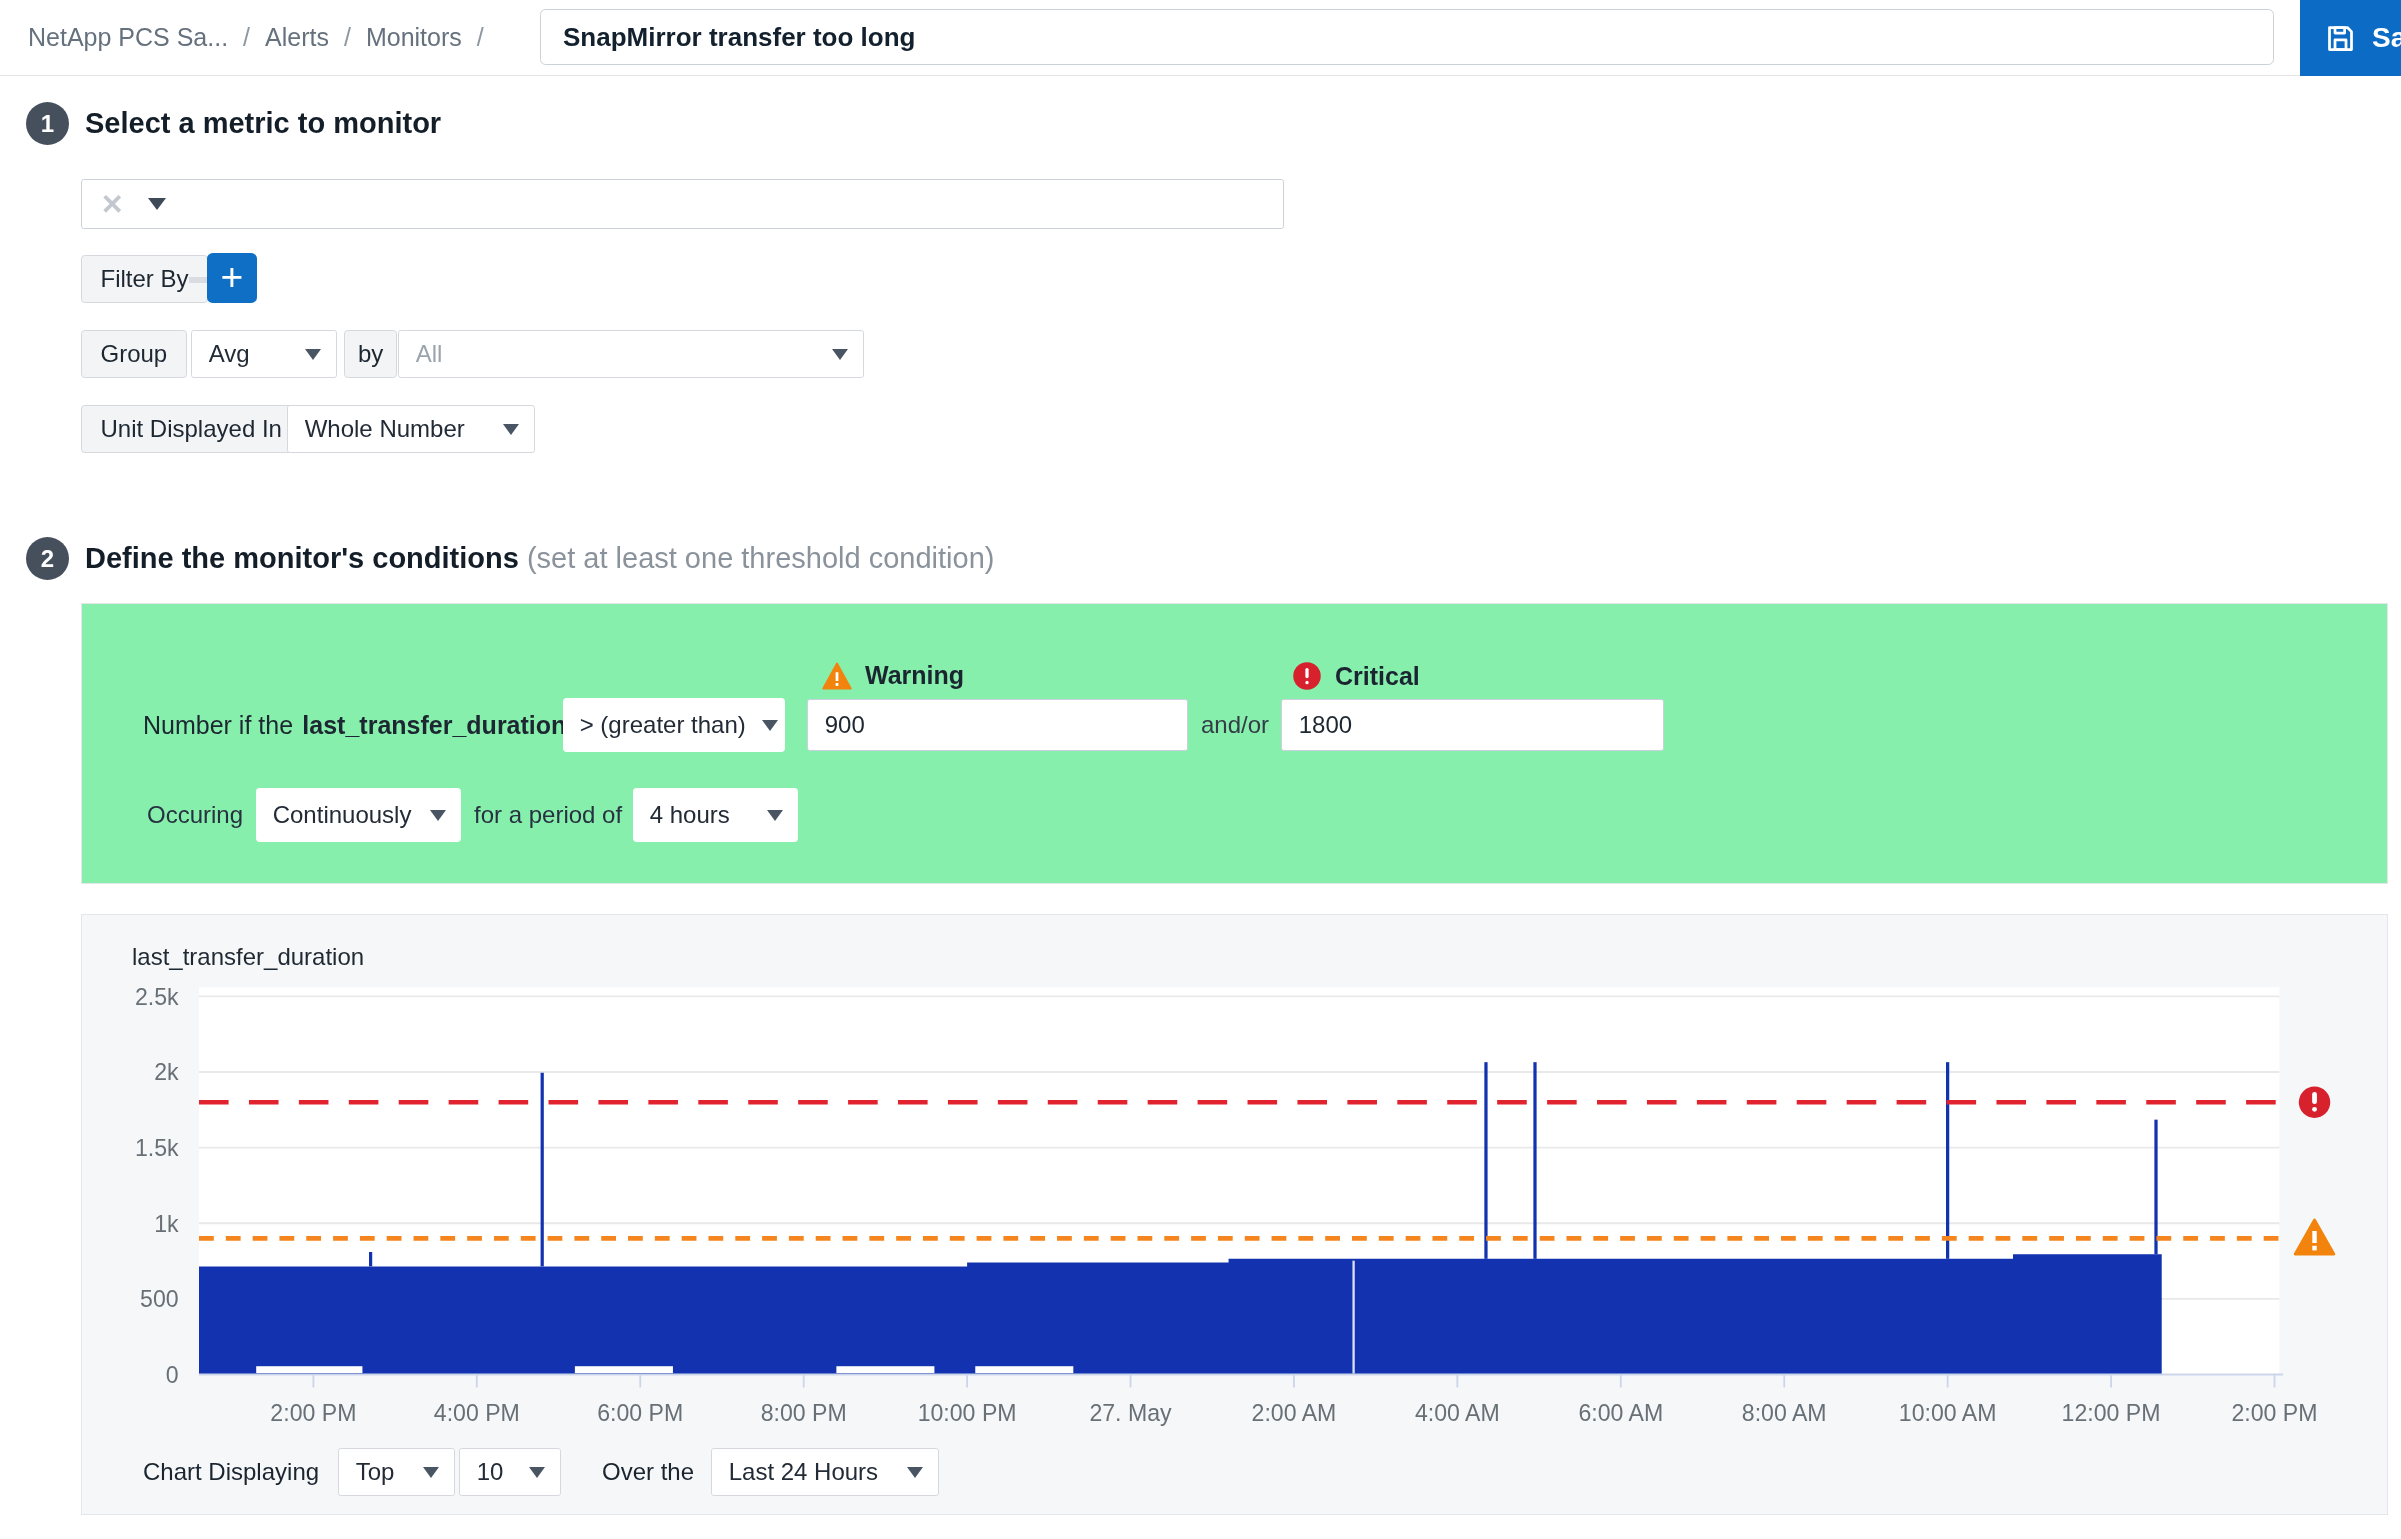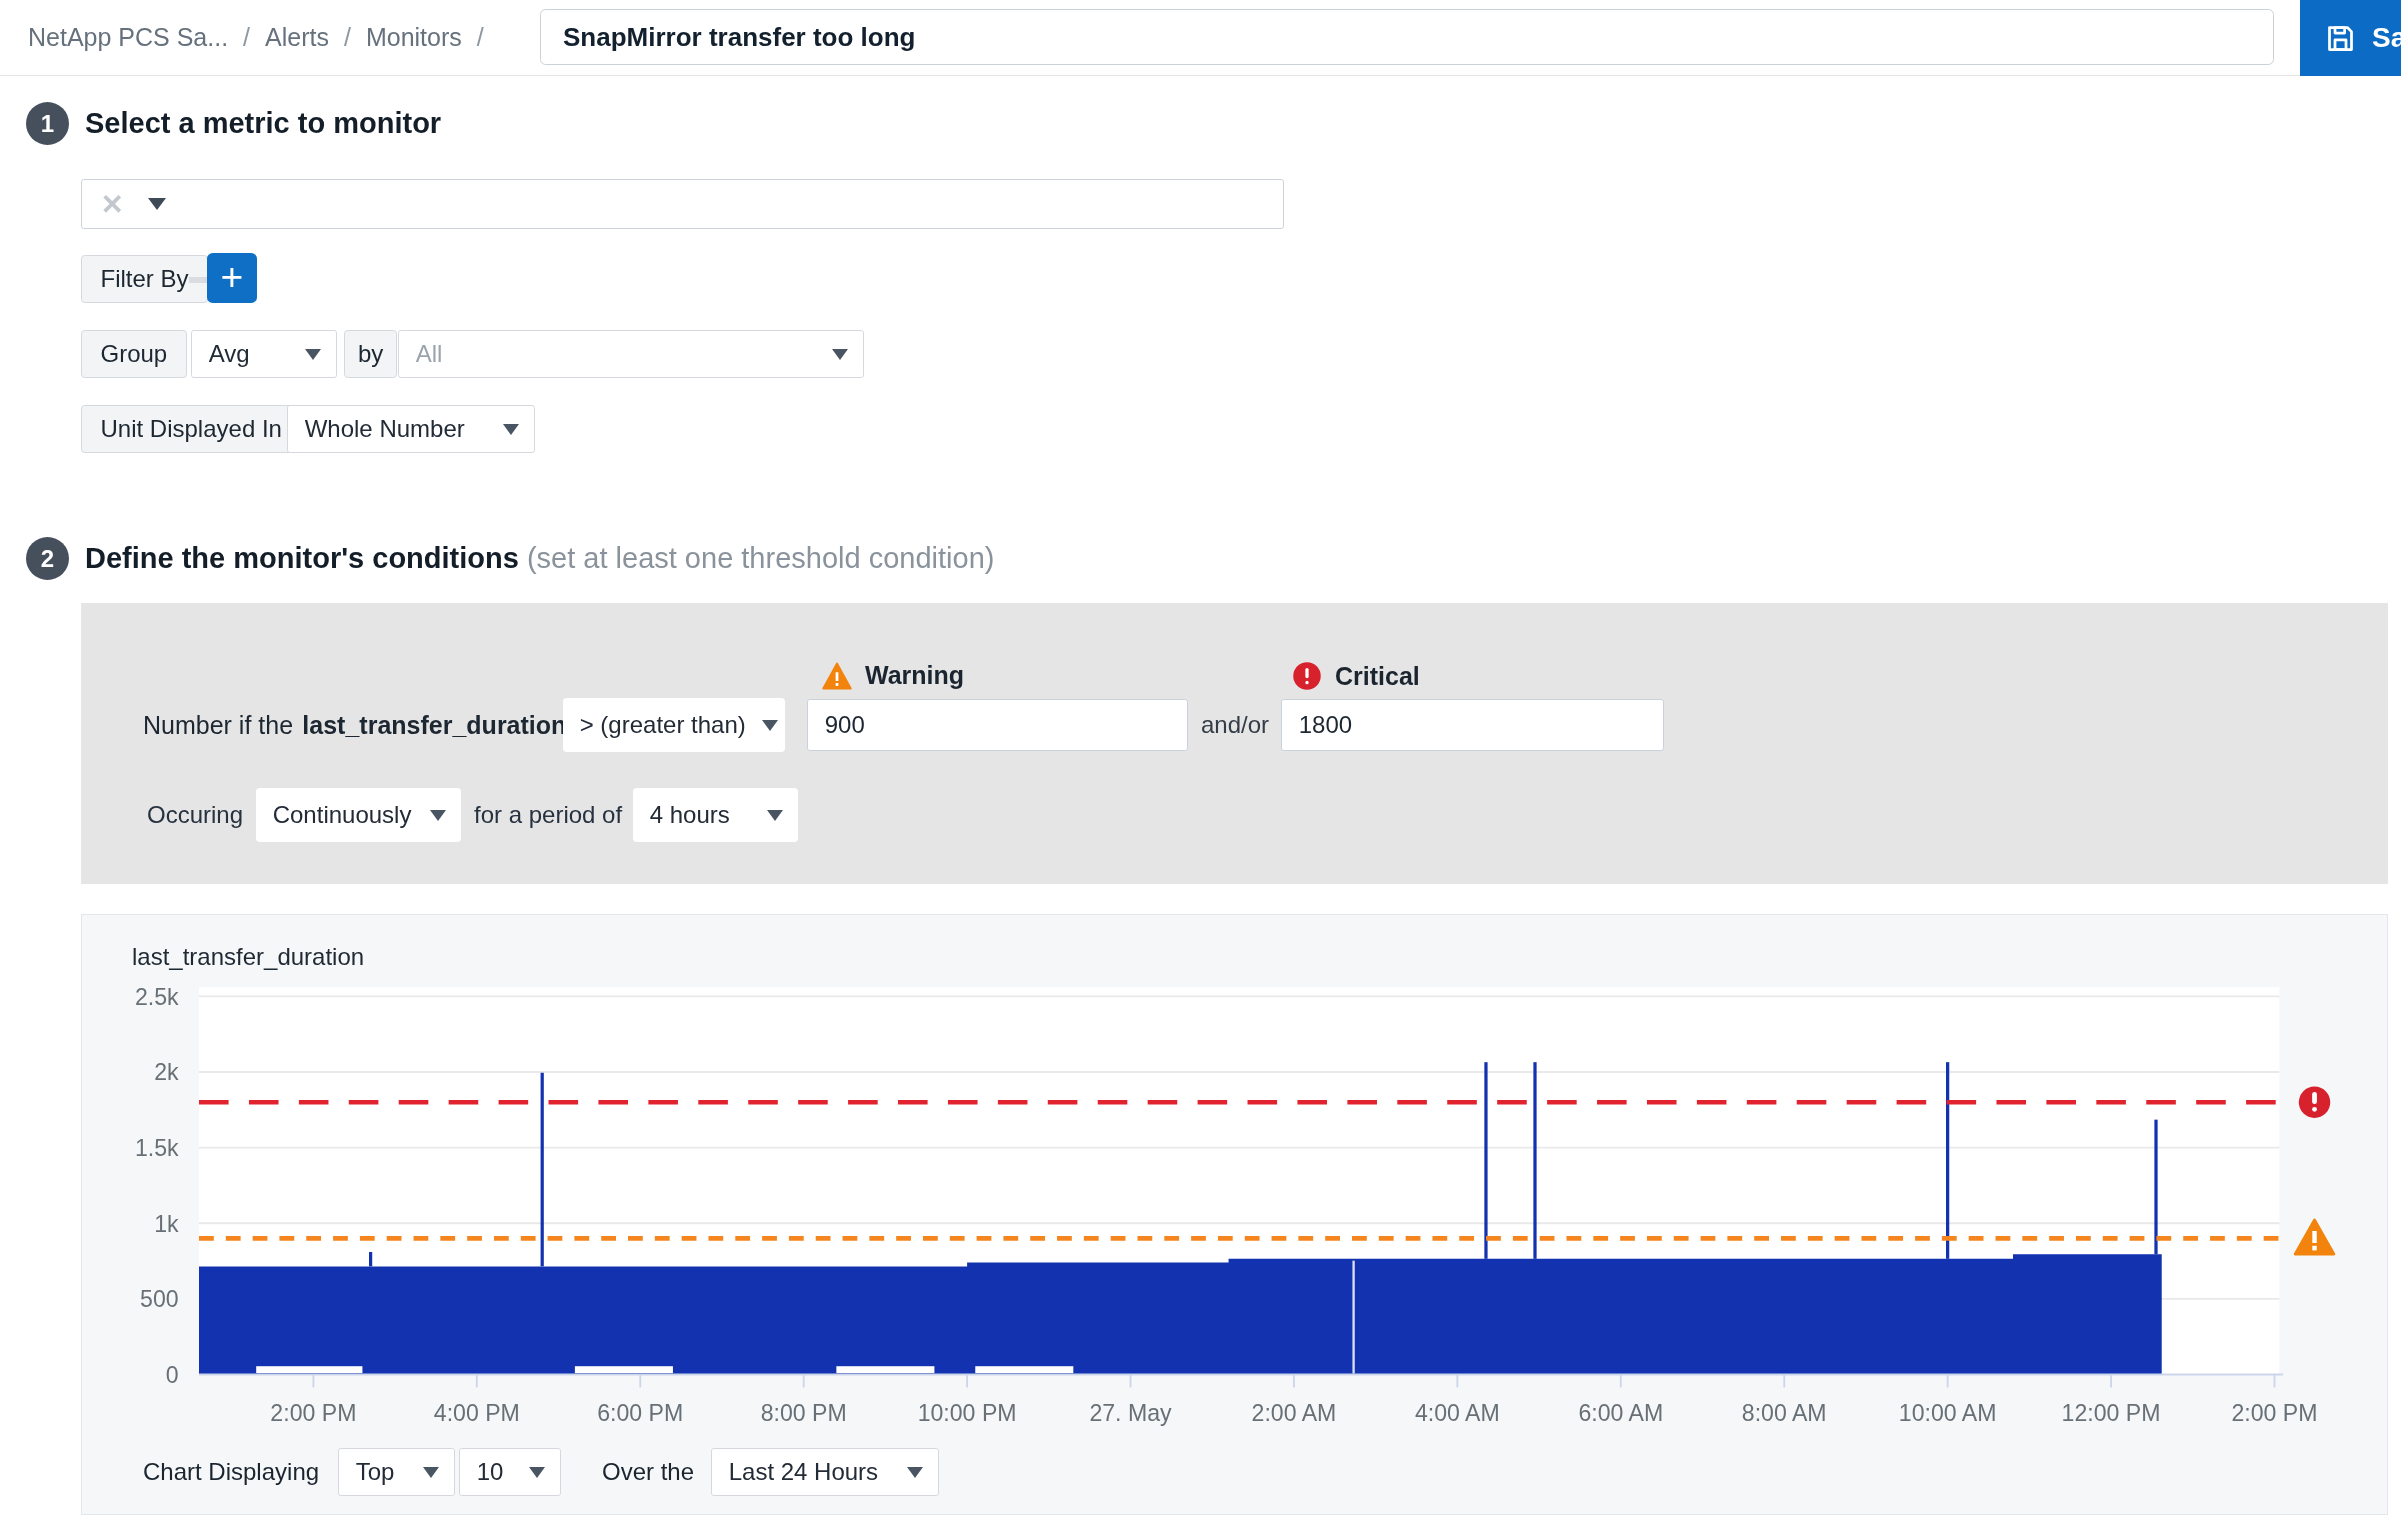--- a/index.html
+++ b/index.html
@@ -31,21 +31,21 @@
 
   .metric-select { position:absolute; left:81px; top:179px; width:1203px; height:50px; background:#fff; border:1.9px solid #ced3d9; border-radius:2.8px; display:flex; align-items:center; padding:0 18.5px; font-size:24px; color:#222b36; cursor:pointer; }
   .metric-select .grow { flex:1; }
   .clear-x { color:#c3c8ce; font-size:28px; font-weight:bold; margin-right:24px; cursor:pointer; }
   .metric-select .caret { width:0; height:0; border-left:9.3px solid transparent; border-right:9.3px solid transparent; border-top:12px solid #3e4a58; cursor:pointer; }
 
   .connector { position:absolute; left:189px; top:277px; width:20.4px; height:5.6px; background:#d9dce0; }
   .plus-btn { position:absolute; left:207px; top:253px; width:50px; height:50px; background:#0e6fc4; border:none; border-radius:5.6px; color:#fff; font-size:39px; line-height:43px; font-weight:normal; cursor:pointer; display:flex; align-items:center; justify-content:center; padding-bottom:3.7px; }
 
   
-  .panel { position:absolute; background:#e5e5e5; border:1.9px solid #e4e7ea; }
+  .panel { position:absolute; background:#86efac; border:1.9px solid #e4e7ea; }
   #cond-panel { left:81px; top:603px; width:2307px; height:281px; }
   #chart-panel { left:81px; top:914px; width:2307px; height:601px; background:#f6f7f8; }
 
   .th-head { position:absolute; display:flex; align-items:center; gap:13px; font-size:25px; font-weight:bold; color:#1b2530; }
   .andor { position:absolute; top:94px; height:54px; font-size:24px; color:#333c47; display:flex; align-items:center; }
   .alert-sentence { position:absolute; left:61px; top:94px; height:54px; display:flex; align-items:center; gap:9.3px; font-size:25px; color:#1d2731; }
   .alert-sentence b { font-weight:bold; }
 
   
   .chart-title { position:absolute; left:50px; top:28px; font-size:24px; color:#1f2933; z-index:2; }

